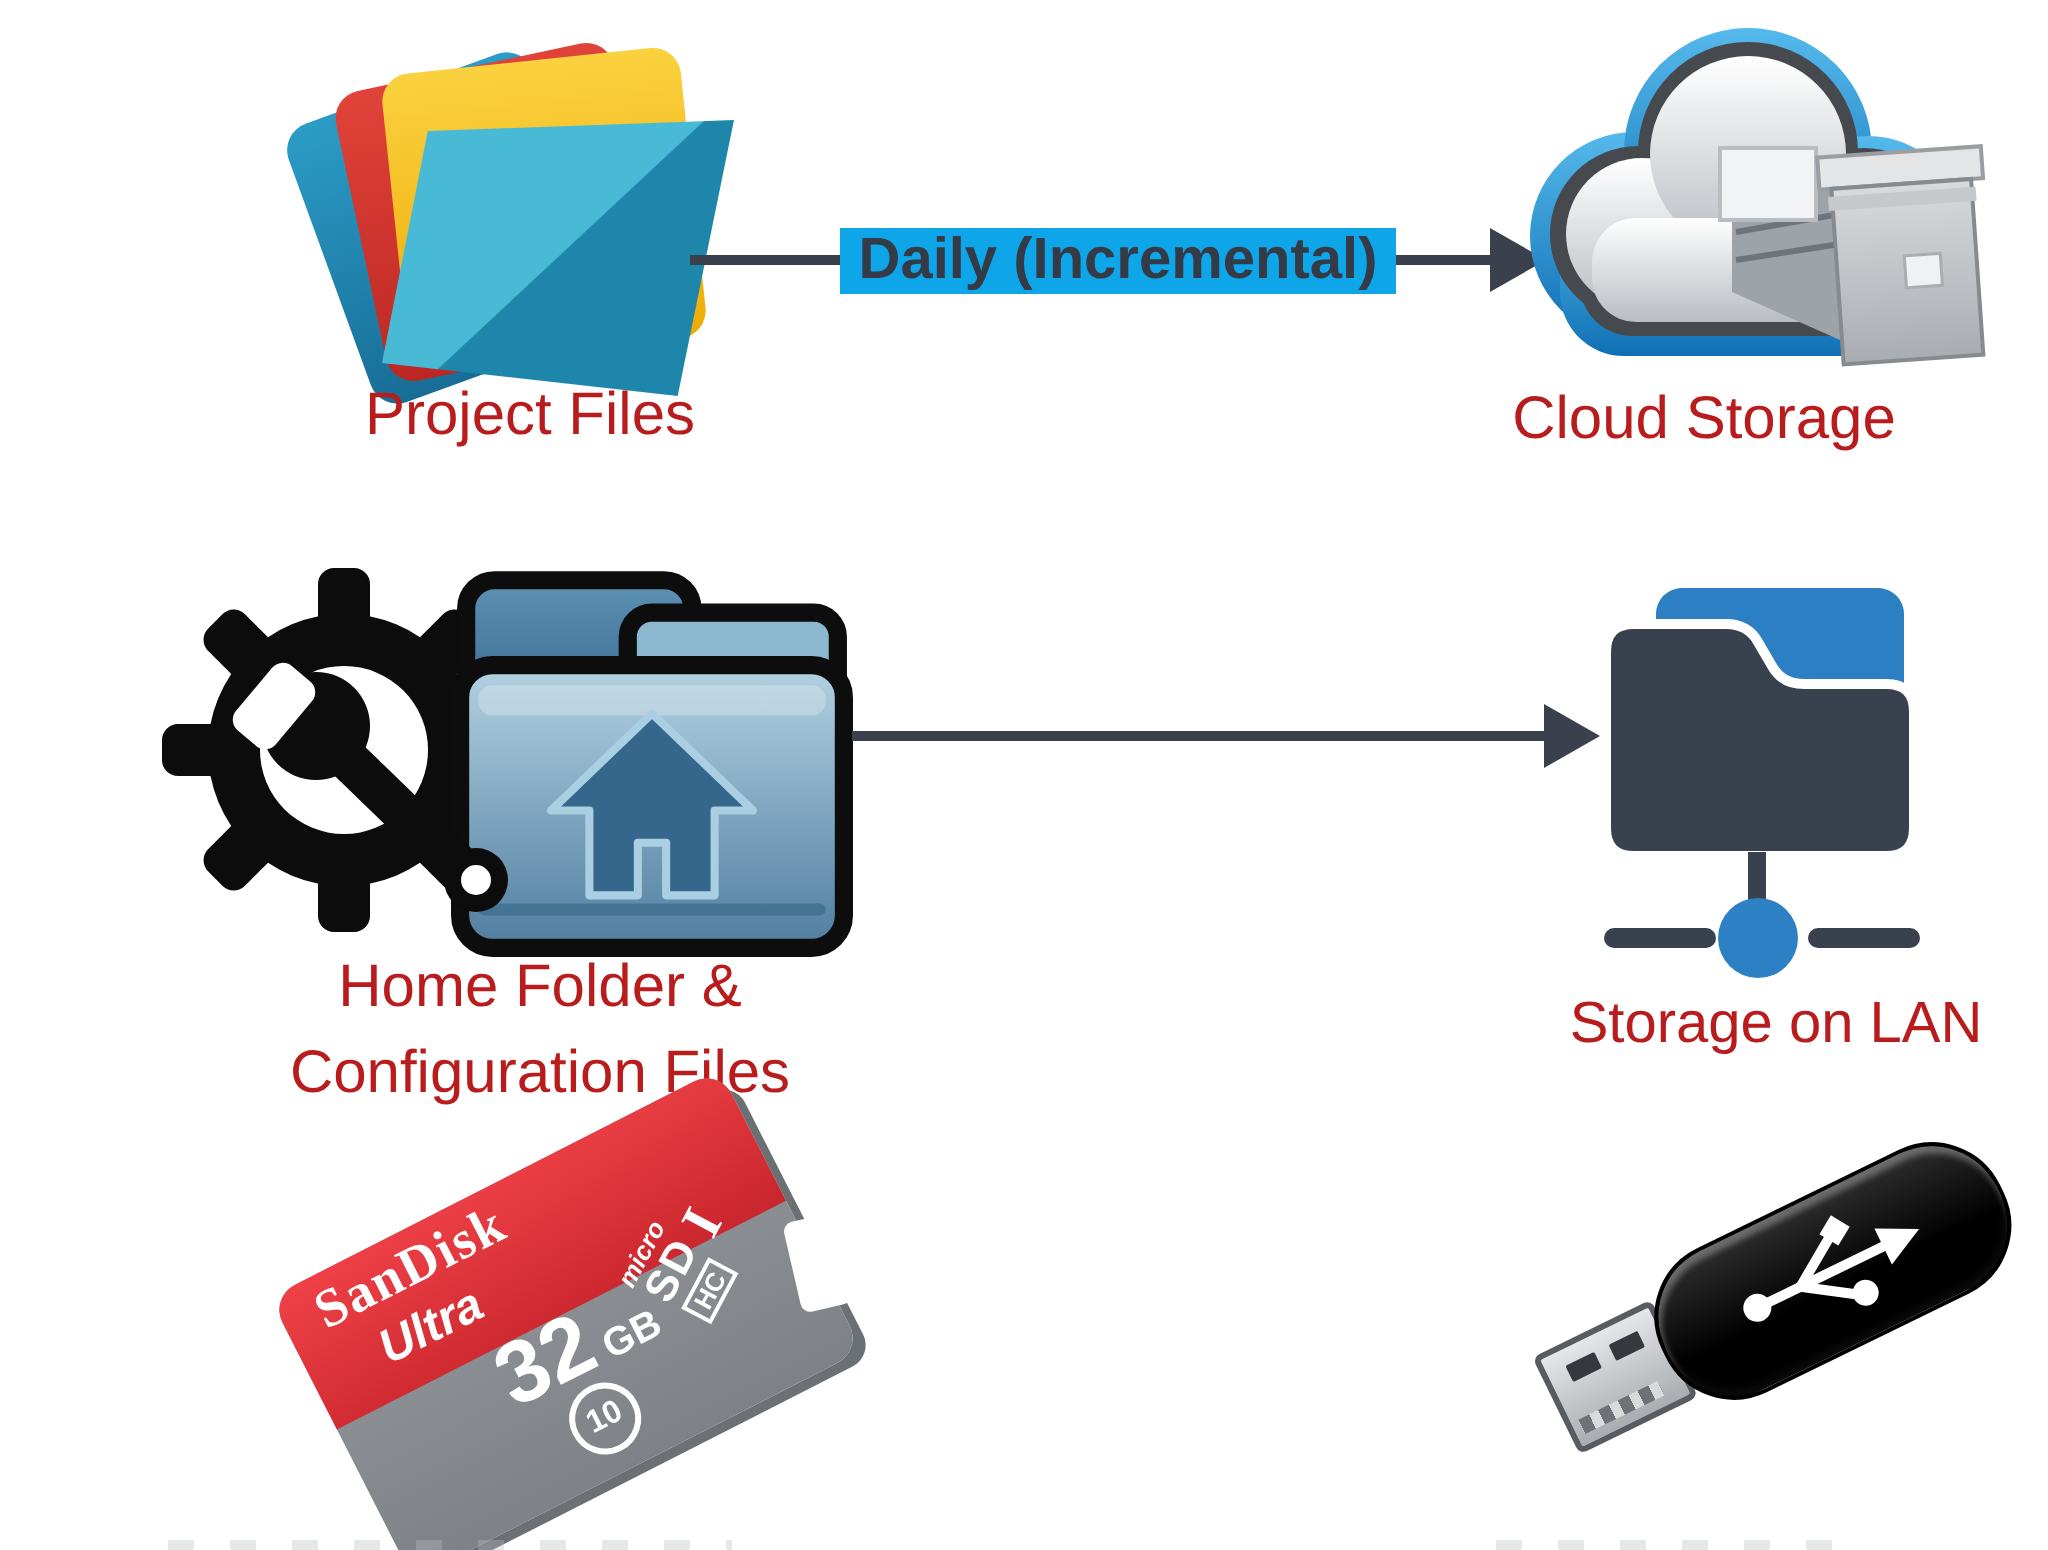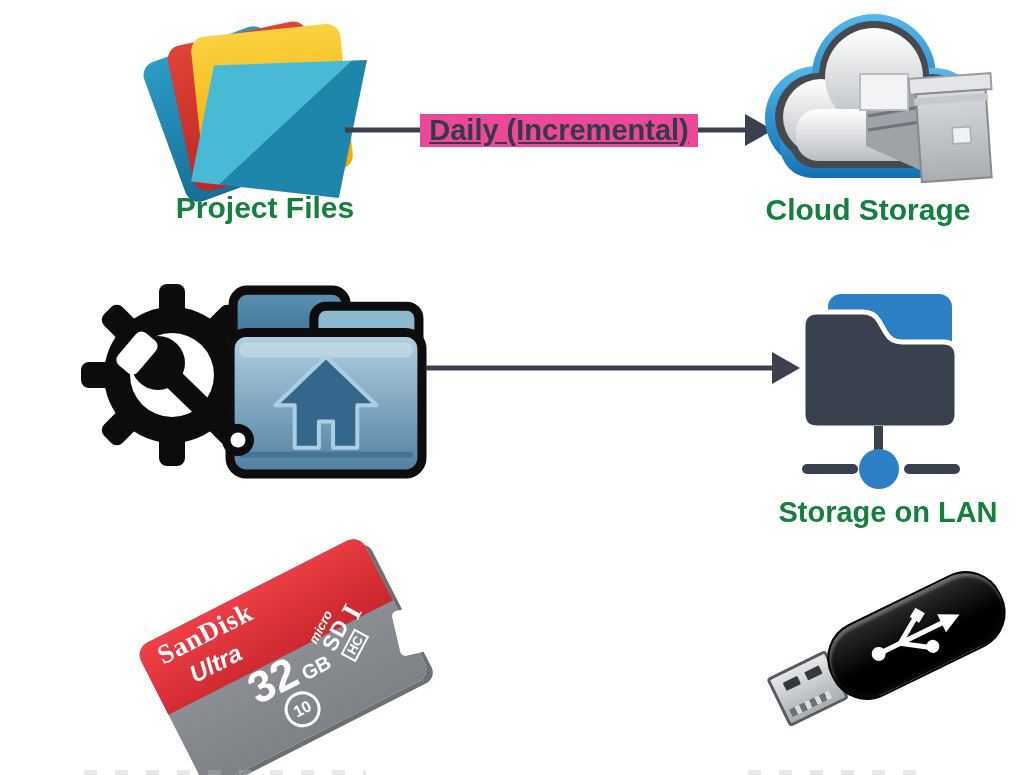--- a/index.html
+++ b/index.html
@@ -1,28 +1,28 @@
 <!DOCTYPE html>
 <html><head>
 <meta charset="utf-8">
 <style>
   html,body{margin:0;padding:0;background:#ffffff;}
   .canvas{position:relative;width:1024px;height:775px;background:#ffffff;overflow:hidden;
           font-family:"Liberation Sans",sans-serif;}
   .abs{position:absolute;}
 
   
-  .caption{position:absolute;text-align:center;font-weight:700;font-size:30px;color:#15803d;line-height:1.15;}
+  .caption{position:absolute;text-align:center;font-weight:400;font-size:30px;color:#b91c1c;line-height:1.15;}
   .caption.small{font-size:29px;}
   .cap-2line span{display:block;line-height:43px;}
 
   
   .arrow{position:absolute;display:flex;align-items:center;justify-content:center;}
   .arrow-line{position:absolute;left:0;right:22px;top:50%;transform:translateY(-50%);height:5px;background:#3a414d;}
-  .arrow-label{position:relative;z-index:1;background:#ec4899;padding:0 9px;font-weight:700;font-size:29px;color:#343b46;white-space:nowrap;text-decoration:underline;}
+  .arrow-label{position:relative;z-index:1;background:#0ea5e9;padding:0 9px;font-weight:700;font-size:29px;color:#343b46;white-space:nowrap;}
   .arrow-head{position:absolute;right:0;top:50%;transform:translateY(-50%);width:0;height:0;
               border-left:28px solid #3a414d;border-top:16px solid transparent;border-bottom:16px solid transparent;}
   .arrow.r3 .arrow-label{transform:translateX(-46px);}
 
   
   .pf{position:absolute;left:163px;top:30px;width:205px;height:168px;}
   .pf .layer{position:absolute;border-radius:14px;}
   .pf .blue{left:-2px;top:10px;width:130px;height:148px;transform:rotate(-20deg);
             background:linear-gradient(180deg,#2b9cc6,#176d96);}
   .pf .red{left:16px;top:2px;width:142px;height:148px;transform:rotate(-12deg);
@@ -140,21 +140,21 @@
         <g transform="rotate(-4 85 60)">
           <rect x="46" y="10" width="82" height="16" fill="#e3e5e7" stroke="#9a9ea2" stroke-width="2"></rect>
           <rect x="52" y="26" width="70" height="88" fill="url(#cdrawer)" stroke="#868b90" stroke-width="2"></rect>
           <rect x="50" y="30" width="74" height="7" fill="#c6c9cc"></rect>
           <rect x="86" y="62" width="18" height="16" fill="#f0f1f2" stroke="#aaadb1" stroke-width="1.5"></rect>
         </g>
       </g>
     </svg>
   </div>
 
-  <div class="caption" style="left:742px;top:193px;width:252px;">Cloud Storage</div>
+  <div class="caption" style="left:726px;top:193px;width:252px;">Cloud Storage</div>
 
   <div class="abs" style="left:62px;top:274px;width:372px;height:214px;">
 
     <svg class="abs" style="left:0;top:2px;" width="235" height="212" viewBox="0 0 235 212">
       <g fill="#0c0c0c">
         <g>
           <rect x="97" y="8" width="26" height="42" rx="8" transform="rotate(0 110 99)"></rect>
           <rect x="97" y="8" width="26" height="42" rx="8" transform="rotate(45 110 99)"></rect>
           <rect x="97" y="8" width="26" height="42" rx="8" transform="rotate(90 110 99)"></rect>
           <rect x="97" y="8" width="26" height="42" rx="8" transform="rotate(135 110 99)"></rect>
@@ -192,20 +192,24 @@
       <rect x="14" y="170" width="172" height="6" rx="3" fill="#2e5d7e" opacity="0.5"></rect>
     </svg>
 
     <svg class="abs" style="left:148px;top:138px;" width="52" height="52" viewBox="0 0 52 52">
       <line x1="4" y1="4" x2="24" y2="24" stroke="#0c0c0c" stroke-width="19" stroke-linecap="round"></line>
       <circle cx="28" cy="28" r="16" fill="#0c0c0c"></circle>
       <circle cx="28" cy="28" r="7.5" fill="#ffffff"></circle>
     </svg>
   </div>
 
+  <div class="caption cap-2line" style="left:80px;top:472px;width:380px;">
+    <span>Home Folder &amp;</span>
+    <span>Configuration Files</span>
+  </div>
 
   <div class="arrow" style="left:426px;top:345px;width:374px;height:46px;">
     <div class="arrow-line"></div>
     <div class="arrow-head"></div>
   </div>
 
   <div class="abs" style="left:800px;top:290px;width:162px;height:208px;">
     <svg width="162" height="208" viewBox="0 0 162 208">
       <rect x="28" y="4" width="124" height="72" rx="13" fill="#2d7fc4"></rect>
       <path d="M3,36 q0,-14 14,-14 h46 q11,0 16,9 l7,12 q5,9 16,9 h41 q14,0 14,14 v58 q0,14 -14,14 h-126 q-14,0 -14,-14 z" fill="#38414d" stroke="#ffffff" stroke-width="5"></path>

